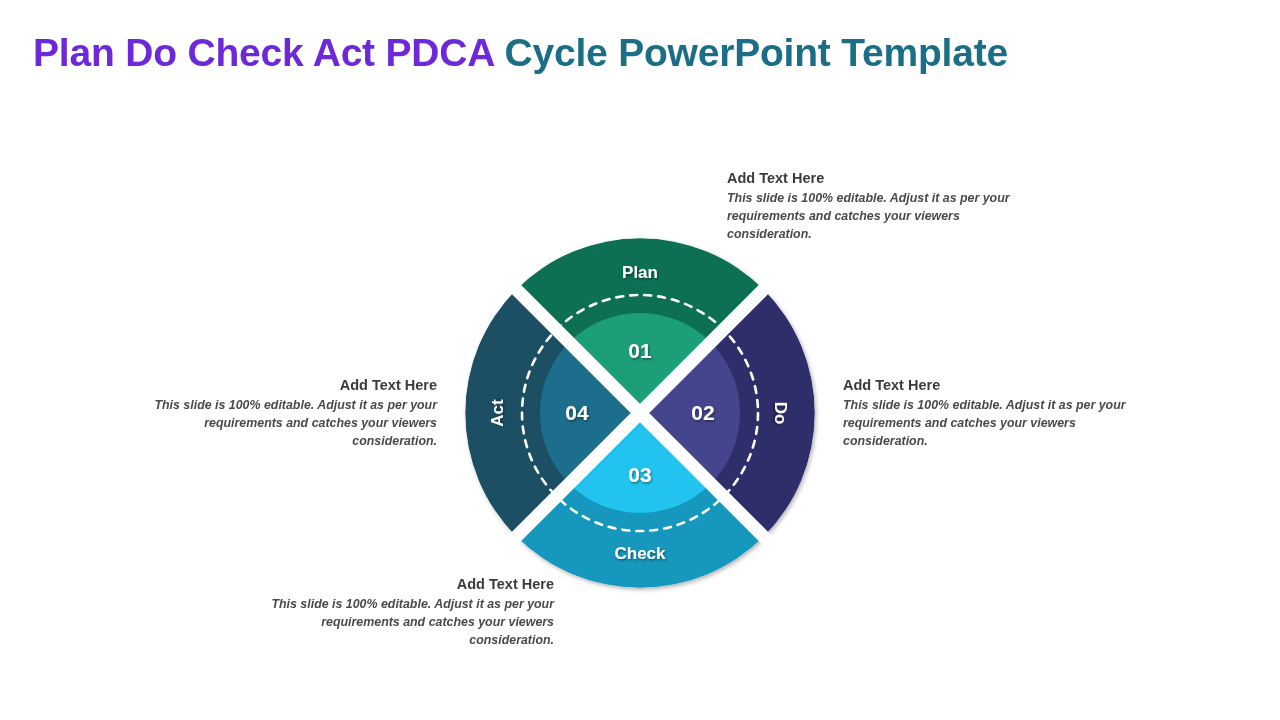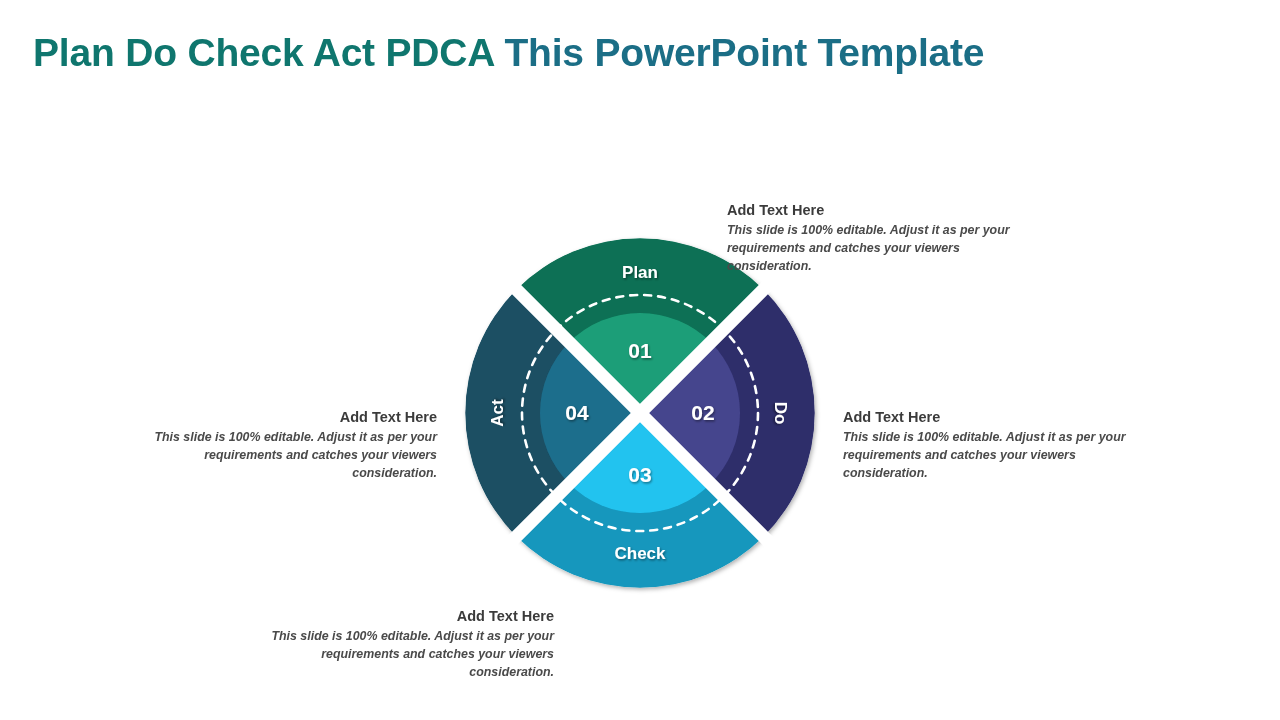--- a/index.html
+++ b/index.html
@@ -13,41 +13,41 @@
 
   
   #slide-title {
     position:absolute;
     left:33px; top:31px;
     font-size:39px;
     font-weight:bold;
     letter-spacing:-0.2px;
     white-space:nowrap;
   }
-  #slide-title .seg-a { color:#0f766e;margin-top:12px; }
+  #slide-title .seg-a { color:#6d28d9;margin-top:12px; }
   #slide-title .seg-b { color:#1b6e86; }
 
   
   #pdca-diagram {
     position:absolute;
     left:455px; top:228px;
     width:370px; height:370px;
   }
   #pdca-diagram svg { display:block; width:370px; height:370px; }
 
   .wedge-label {
     font-family:"Liberation Sans", sans-serif;
     font-weight:bold;
     fill:#ffffff;
   }
   .label-stage { font-size:17px; }
   .label-number { font-size:21px; }
 
   
-  .callout { position:absolute;margin-top:32px; }
+  .callout { position:absolute; }
   .callout .callout-title {
     font-size:14.5px;
     font-weight:bold;
     color:#3b3b3b;
     margin-bottom:3px;
   }
   .callout .callout-body {
     font-size:12.4px;
     font-style:italic;
     color:#4a4a4a;
@@ -56,21 +56,21 @@
   }
 
   #callout-plan  { left:727px; top:170px; width:300px; text-align:left; }
   #callout-do    { left:843px; top:377px; width:295px; text-align:left; }
   #callout-act   { left:145px; top:377px; width:292px; text-align:right; }
   #callout-check { left:262px; top:576px; width:292px; text-align:right; }
 </style>
 </head>
 <body>
 
-<h1 id="slide-title"><span class="seg-a">Plan Do Check Act PDCA </span><span class="seg-b">This PowerPoint Template</span></h1>
+<h1 id="slide-title"><span class="seg-a">Plan Do Check Act PDCA </span><span class="seg-b">Cycle PowerPoint Template</span></h1>
 
 <div id="pdca-diagram">
   <svg viewBox="0 0 370 370" xmlns="http://www.w3.org/2000/svg">
     <defs>
       <filter id="softshadow" x="-30%" y="-30%" width="180%" height="180%">
         <feDropShadow dx="1.5" dy="2" stdDeviation="2.2" flood-color="#000000" flood-opacity="0.30"></feDropShadow>
       </filter>
       <filter id="textshadow" x="-60%" y="-60%" width="240%" height="240%">
         <feDropShadow dx="1" dy="1.4" stdDeviation="0.9" flood-color="#000000" flood-opacity="0.45"></feDropShadow>
       </filter>

